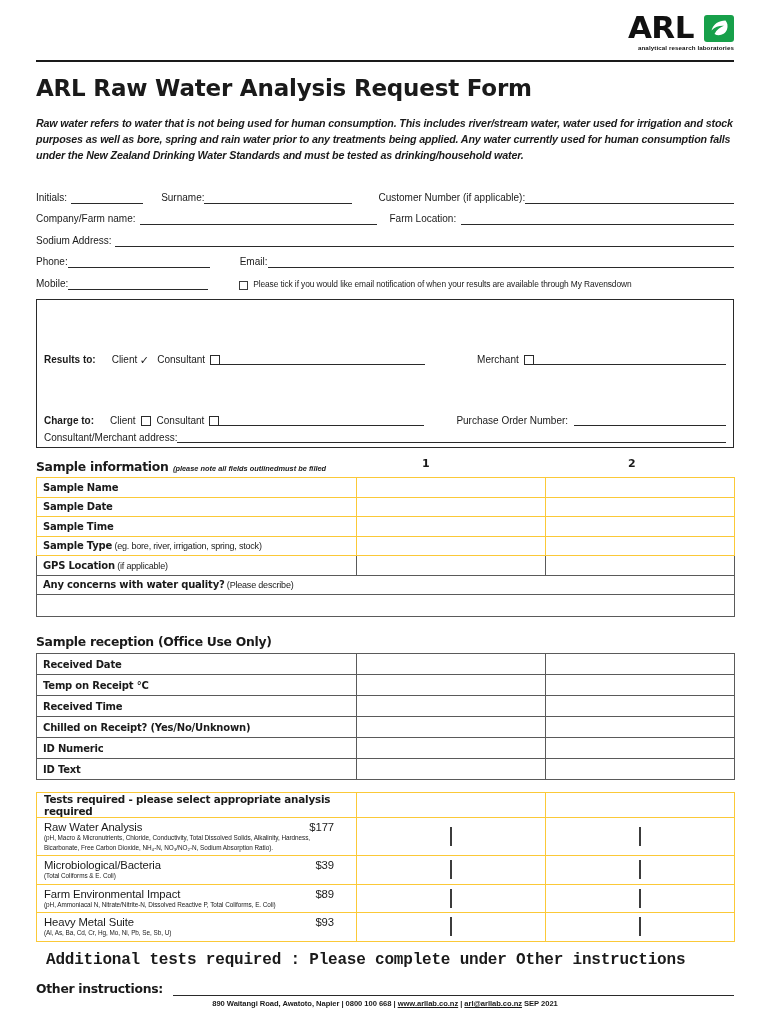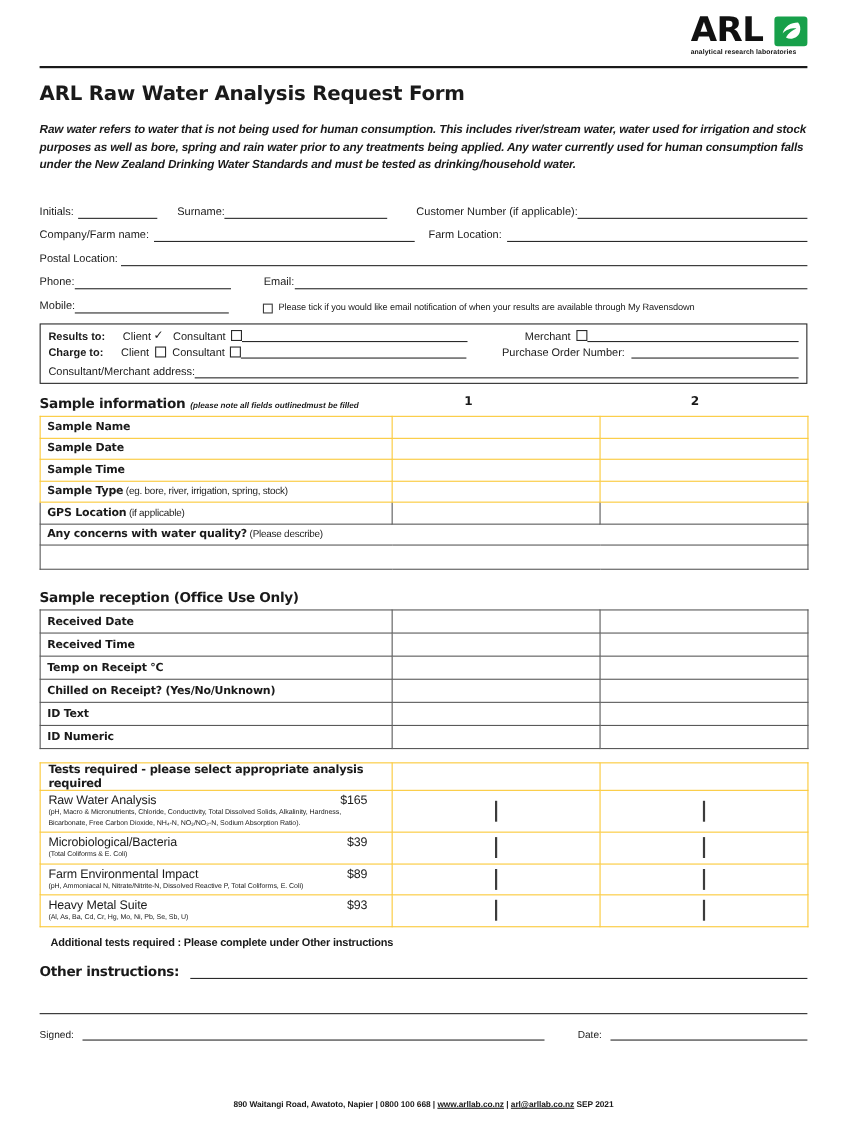--- a/index.html
+++ b/index.html
@@ -15,42 +15,42 @@
   }
   .page { position: relative; width: 770px; height: 1024px; padding: 0 36px; }
 
   
   .logo-bar { height: 56px; display: flex; justify-content: flex-end; align-items: center; padding-top: 8px; }
   .logo { display: flex; align-items: flex-end; gap: 6px; }
   .logo-text { font-family: "DejaVu Sans", sans-serif; font-weight: 700; font-size: 31px; letter-spacing: -0.5px; line-height: 0.95; color: #111; }
   .logo-mark { width: 30px; height: 27px; background: #17a04a; border-radius: 3px; position: relative; display:inline-block; margin-left:4px;}
   .logo-mark svg { position: absolute; left: 0; top: 0; }
   .logo-sub { font-size: 6.2px; font-weight: 700; letter-spacing: 0.1px; color: #111; text-align: right; margin-top: 2px; }
-  .logo-wrap { display: flex; flex-direction: column; align-items: flex-start; }
+  .logo-wrap { display: flex; flex-direction: column; align-items: flex-end; }
 
   .rule-top { border-top: 2.2px solid #1a1a1a; margin-top: 4px; }
 
-  h1.title { font-family: "DejaVu Sans", sans-serif; font-size: 18px; font-weight: 700; margin: 13px 0 0 0; letter-spacing: -0.2px; }
+  h1.title { font-family: "DejaVu Sans", sans-serif; font-size: 23px; font-weight: 700; margin: 13px 0 0 0; letter-spacing: -0.2px; }
 
   .intro { font-style: italic; font-weight: 700; font-size: 10.7px; line-height: 16.2px; margin-top: 14px; letter-spacing: -0.15px; }
 
   
   .contact { margin-top: 28px; font-size: 10px; }
   .crow { display: flex; align-items: flex-end; margin-bottom: 9.5px; line-height: 12px; }
   .lbl { white-space: nowrap; }
   .blank { border-bottom: 0.9px solid #2a2a2a; flex: 0 0 auto; height: 11px; }
   .flexblank { border-bottom: 0.9px solid #2a2a2a; flex: 1 1 auto; height: 11px; }
   .sp { width: 18px; flex: 0 0 auto; }
 
   .tickbox { width: 9px; height: 9px; border: 1px solid #3c3c3c; display: inline-block; flex: 0 0 auto; background: #fff; }
   .tick-note { font-size: 8.4px; letter-spacing: -0.1px; margin-left: 5px; white-space: nowrap; }
 
   
   .resbox { border: 1.4px solid #2a2a2a; margin-top: 4px; padding: 5px 7px 4px 7px; font-size: 10px; }
-  .resrow { display: flex; line-height: 13px; margin-bottom: 2px; }
+  .resrow { display: flex; align-items: center; line-height: 13px; margin-bottom: 2px; margin-top: 48px; }
   .resrow b { font-weight: 700; }
   .cbox { width: 10px; height: 10px; border: 1.2px solid #2a2a2a; display: inline-block; flex: 0 0 auto; background: #fff; }
   .checkmark { font-size: 11px; line-height: 10px; display: inline-block; width: 14px; text-align: center; }
   .u { border-bottom: 0.9px solid #2a2a2a; height: 11px; }
   .lastrow { display: flex; margin-top: 5px; }
 
   
   .sechead { font-family: "DejaVu Sans", sans-serif; font-weight: 700; font-size: 12.4px; letter-spacing: -0.3px; }
 
   .colhdr { position: absolute; font-weight: 700; font-size: 11px; font-family: "DejaVu Sans", sans-serif; }
@@ -68,21 +68,21 @@
 
   .t-tests td { border: 1.4px solid #fbc938; padding: 3px 0 3px 7px; vertical-align: middle; }
   .t-tests td.hdr { font-weight: 700; font-family: "DejaVu Sans", sans-serif; font-size: 10.4px; letter-spacing: -0.2px; height: 19px; padding-top:0; padding-bottom:0;}
   .testname { font-size: 11.3px; letter-spacing: -0.1px; display: flex; }
   .testname .nm { flex: 0 0 auto; }
   .testname .pr { margin-left: auto; padding-right: 22px; }
   .testsub { font-size: 6.4px; line-height: 8.6px; letter-spacing: -0.05px; margin-top: 1px; }
   .bigbox { width: 15px; height: 15px; border: 1.2px solid #3c3c3c; margin: 0 auto; background: #fff; }
   .tcell { text-align: center; padding: 0 !important; }
 
-  .addl { font-weight: 700; font-family: Liberation Sans, sans-serif; font-size: 10px; letter-spacing: -0.2px; margin-top: 9px; padding-left: 10px; }
+  .addl { font-weight: 700; font-family: Liberation Mono, monospace; font-size: 16px; letter-spacing: -0.2px; margin-top: 9px; padding-left: 10px; }
 
   .otherline { display: flex; align-items: flex-end; margin-top: 12px; }
   .otherlbl { font-family: "DejaVu Sans", sans-serif; font-weight: 700; font-size: 12.4px; letter-spacing: -0.3px; white-space: nowrap; }
   .thickline { border-bottom: 1.9px solid #2a2a2a; flex: 1 1 auto; height: 12px; margin-left: 10px; }
   .thickline2 { border-bottom: 1.9px solid #2a2a2a; width: 100%; height: 12px; margin-top: 20px; }
 
   .decl { font-size: 9.2px; margin-top: 36px; letter-spacing: -0.05px; }
   .decl b { font-weight: 700; }
   .signrow { display: flex; align-items: flex-end; margin-top: 13px; font-size: 9.2px; }
 
@@ -129,21 +129,21 @@
 
     <div class="crow">
       <span class="lbl">Company/Farm name:</span>
       <span class="blank" style="width:237px;margin-left:5px;"></span>
       <span class="sp" style="width:12px"></span>
       <span class="lbl">Farm Location:</span>
       <span class="flexblank" style="margin-left:5px;"></span>
     </div>
 
     <div class="crow">
-      <span class="lbl">Postal Location:</span>
+      <span class="lbl">Sodium Address:</span>
       <span class="flexblank" style="margin-left:3px;"></span>
     </div>
 
     <div class="crow">
       <span class="lbl">Phone:</span>
       <span class="blank" style="width:142px;"></span>
       <span class="sp" style="width:30px"></span>
       <span class="lbl">Email:</span>
       <span class="flexblank"></span>
     </div>
@@ -253,41 +253,41 @@
         <col style="width:189px">
         <col style="width:189px">
       </colgroup>
     <tbody>
       <tr>
         <td class="lab">Received Date</td>
         <td></td>
         <td></td>
       </tr>
       <tr>
+        <td class="lab">Temp on Receipt °C</td>
+        <td></td>
+        <td></td>
+      </tr>
+      <tr>
         <td class="lab">Received Time</td>
         <td></td>
         <td></td>
       </tr>
       <tr>
-        <td class="lab">Temp on Receipt °C</td>
-        <td></td>
-        <td></td>
-      </tr>
-      <tr>
         <td class="lab">Chilled on Receipt? (Yes/No/Unknown)</td>
         <td></td>
         <td></td>
       </tr>
       <tr>
+        <td class="lab">ID Numeric</td>
+        <td></td>
+        <td></td>
+      </tr>
+      <tr>
         <td class="lab">ID Text</td>
-        <td></td>
-        <td></td>
-      </tr>
-      <tr>
-        <td class="lab">ID Numeric</td>
         <td></td>
         <td></td>
       </tr>
     </tbody>
   </table>
 
   <table class="t-tests" style="margin-top:12px;">
     <colgroup>
         <col style="width:320px">
         <col style="width:189px">
@@ -297,21 +297,21 @@
       <tr>
         <td class="hdr">Tests required  - please select appropriate analysis required</td>
         <td></td>
         <td></td>
       </tr>
 
       <tr>
         <td>
           <div class="testname">
             <span class="nm">Raw Water Analysis</span>
-            <span class="pr">$165</span>
+            <span class="pr">$177</span>
           </div>
           <div class="testsub">(pH, Macro &amp; Micronutrients, Chloride,  Conductivity, Total Dissolved Solids, Alkalinity, Hardness,</div>
           <div class="testsub">Bicarbonate, Free Carbon Dioxide, NH₄-N, NO₃/NO₂-N, Sodium Absorption Ratio).</div>
         </td>
         <td class="tcell"><span class="bigbox"></span></td>
         <td class="tcell"><span class="bigbox"></span></td>
       </tr>
 
       <tr>
         <td>

